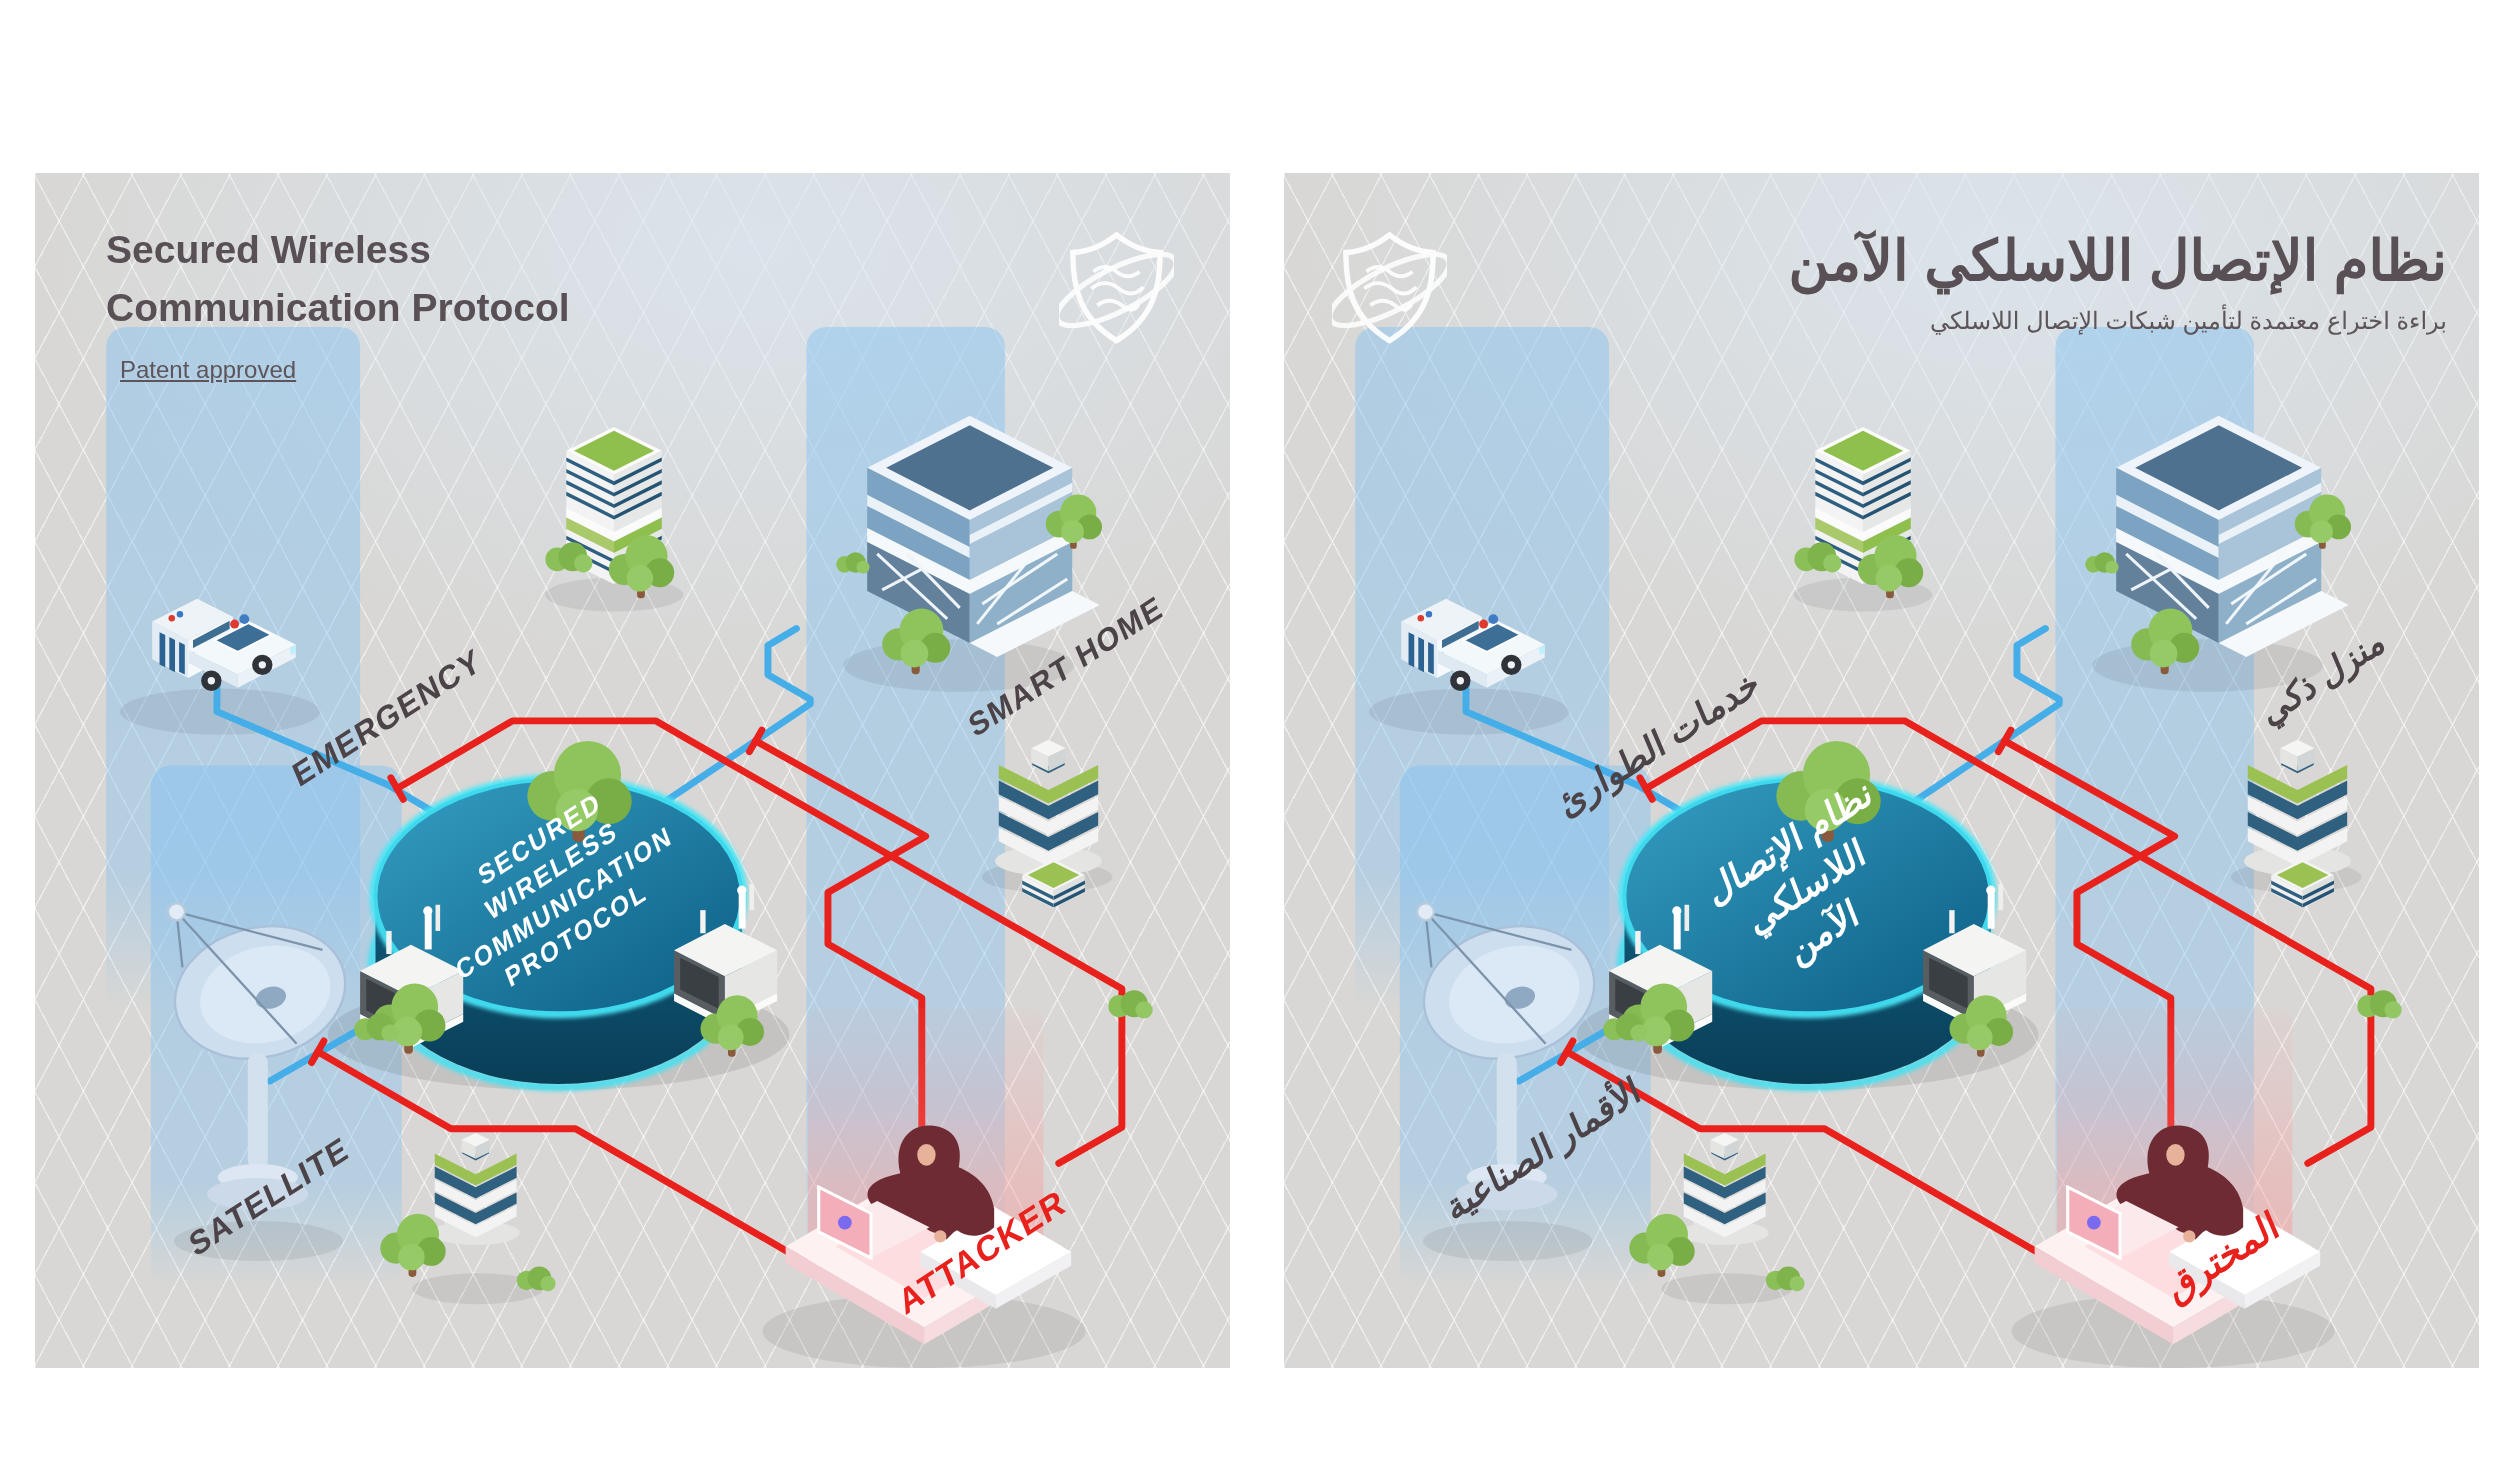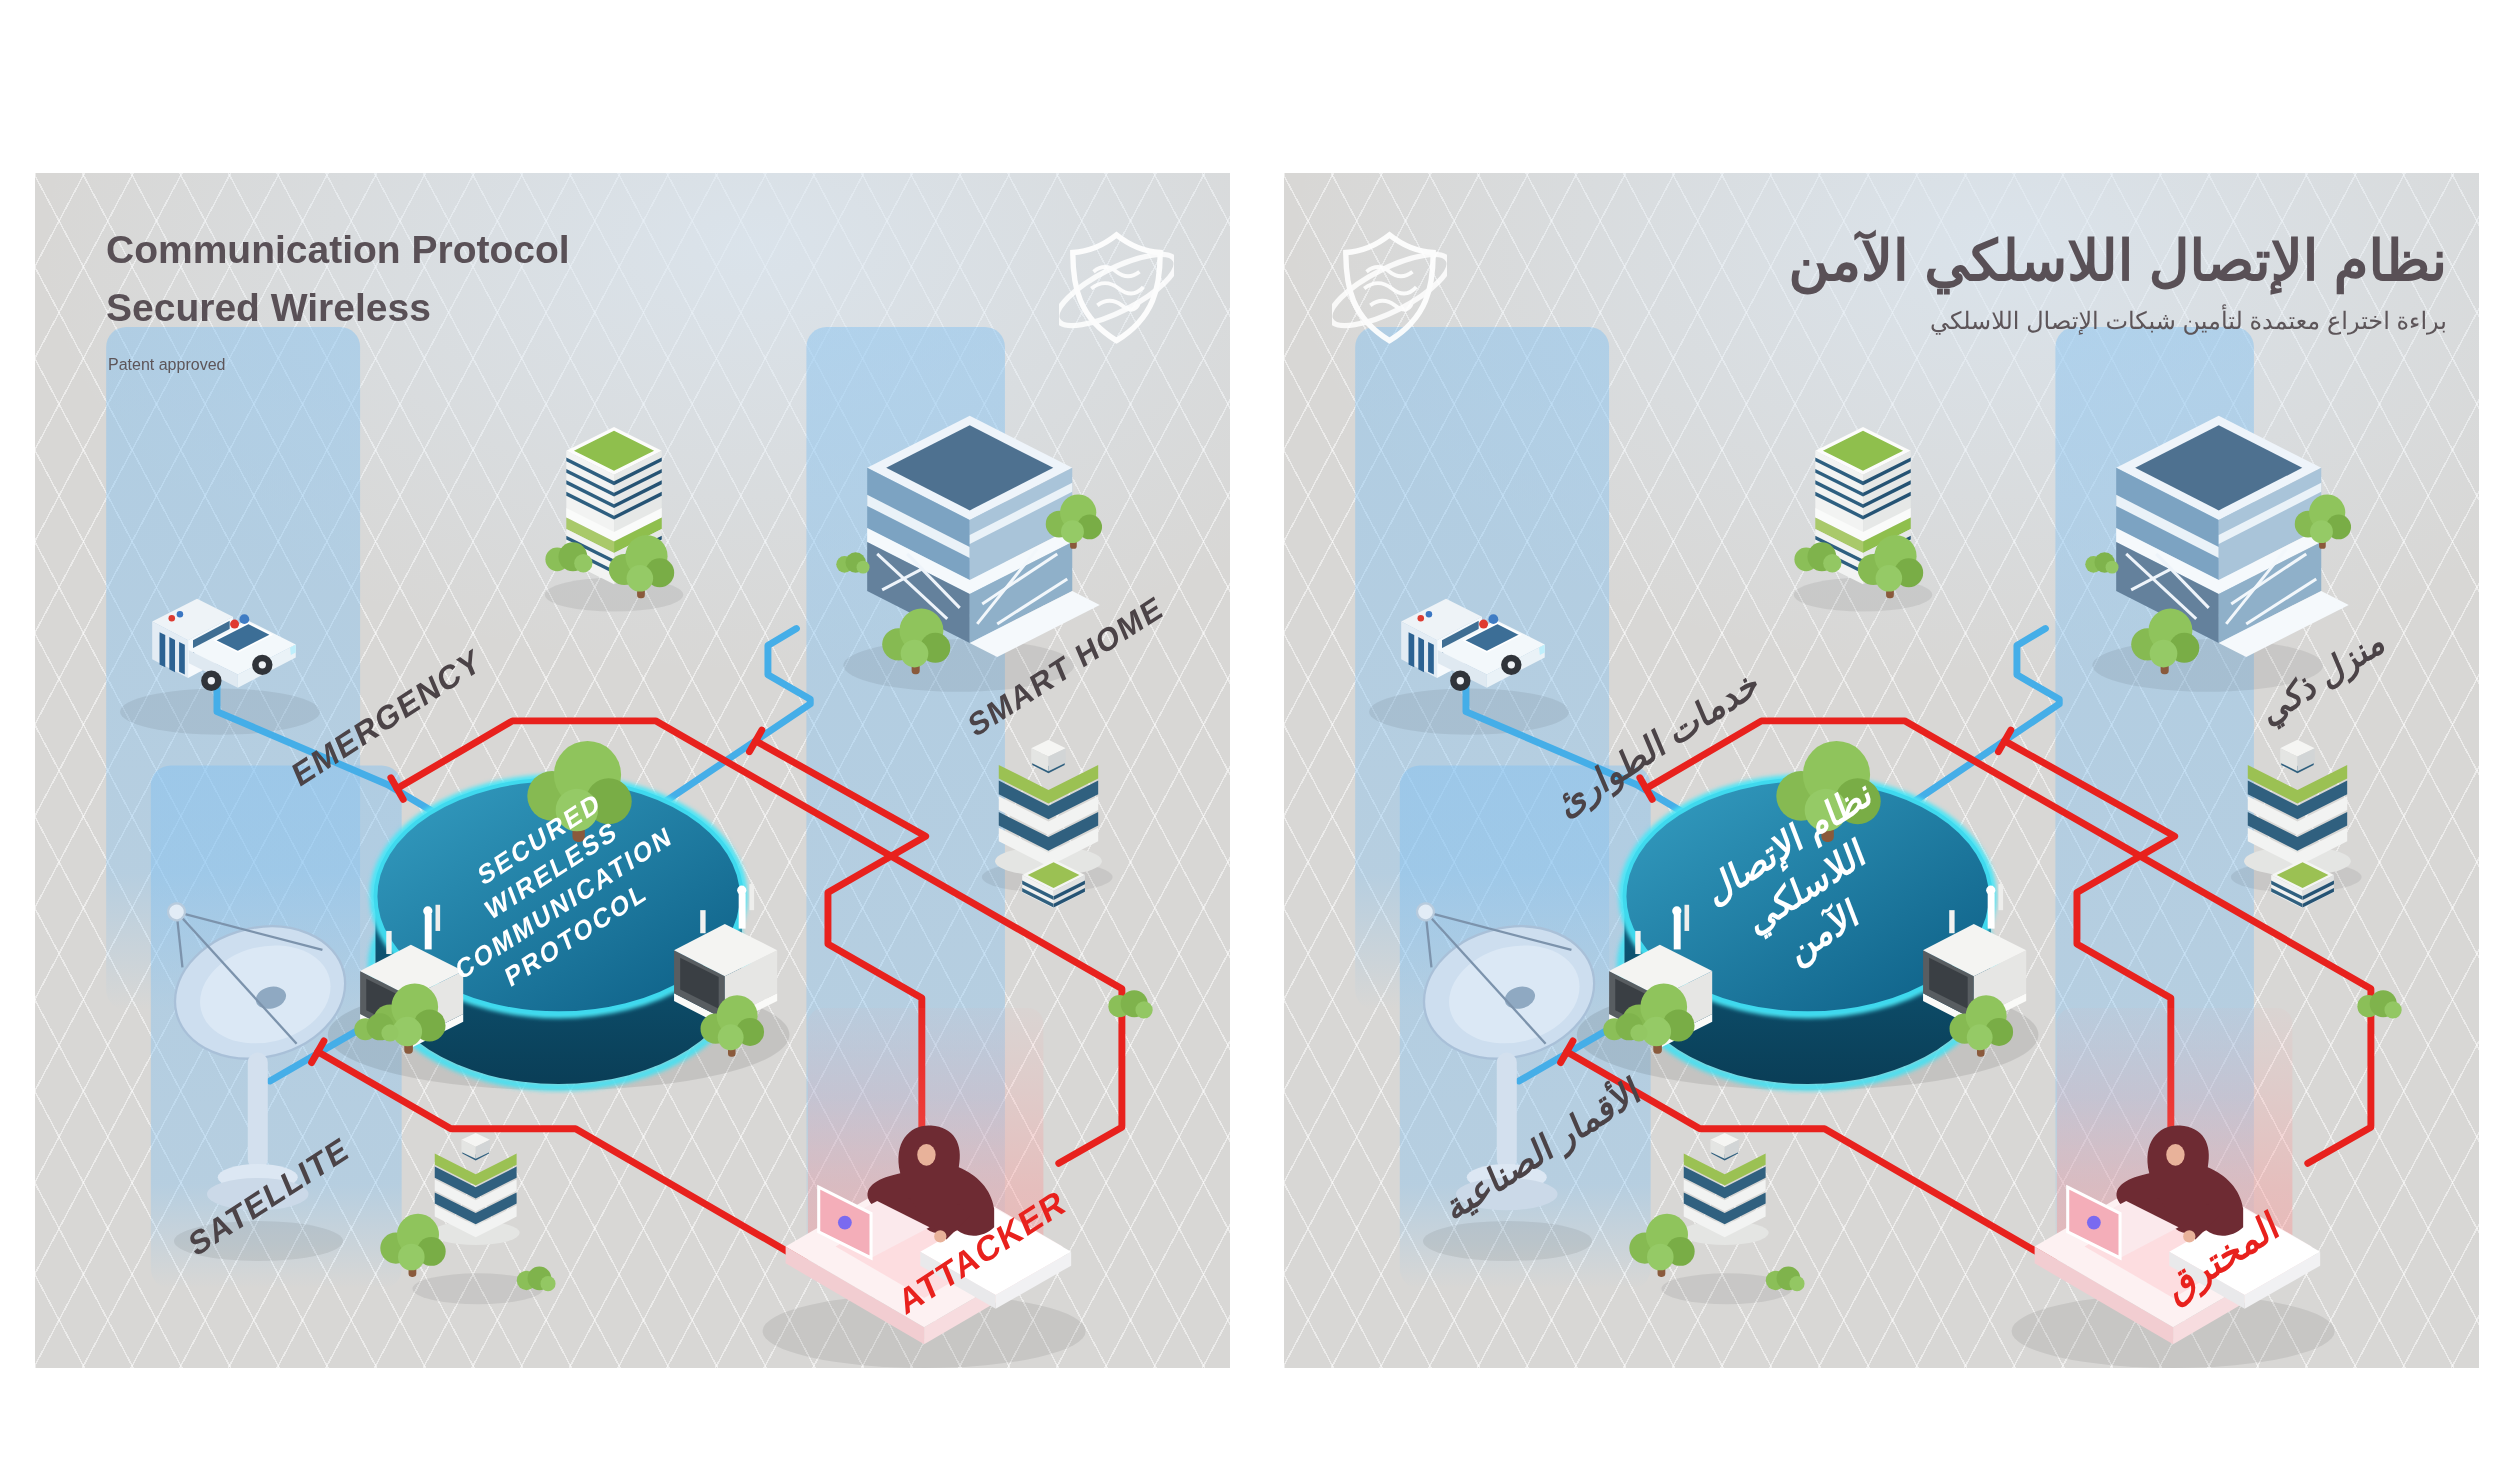--- a/index.html
+++ b/index.html
@@ -9,21 +9,21 @@
     background-image:
       radial-gradient(1155px 693px at 60% 6%, rgba(219,231,242,0.75), rgba(219,231,242,0) 62%),
       repeating-linear-gradient(118deg, rgba(255,255,255,0.5) 0 1.5px, rgba(255,255,255,0) 1.5px 43px),
       repeating-linear-gradient(62deg, rgba(255,255,255,0.5) 0 1.5px, rgba(255,255,255,0) 1.5px 43px);}
   .panel--en{left:35px;}
   .panel--ar{left:1284px;}
   .scene{position:absolute;left:0;top:0;width:1195px;height:1195px;}
 
   .title-en{position:absolute;left:71px;top:48px;font-size:39px;line-height:58px;font-weight:bold;
             color:#595056;letter-spacing:0;}
-  .subtitle-en{position:absolute;left:73px;top:183px;font-size:16px;color:#5d5559;}
+  .subtitle-en{position:absolute;left:85px;top:183px;font-size:24px;color:#5d5559;text-decoration:underline;}
   .title-ar{position:absolute;right:32px;top:55px;font-size:56px;font-weight:bold;color:#595056;
             direction:rtl;text-align:right;}
   .subtitle-ar{position:absolute;right:32px;top:134px;font-size:24px;color:#5d5559;direction:rtl;text-align:right;}
 
   .logo{position:absolute;width:115px;height:123px;opacity:.92;}
   .panel--en .logo{left:1024px;top:54px;}
   .panel--ar .logo{left:48px;top:54px;}
 
   .disc-text{position:absolute;left:523px;top:714px;transform:translate(-50%,-50%) rotate(-33deg) skewX(-12deg);
              color:#ffffff;font-weight:bold;text-align:center;white-space:nowrap;}
@@ -302,22 +302,22 @@
   <section class="panel panel--en">
     <svg class="scene" viewBox="0 0 1552 1553">
       <use href="#scene-art"></use>
     </svg>
 
     <svg class="logo" viewBox="0 0 150 160">
       <use href="#logo-art"></use>
     </svg>
 
     <div class="title-en">
+      <div>Secured Wireless</div>
       <div>Communication Protocol</div>
-      <div>Secured Wireless</div>
     </div>
     <div class="subtitle-en">Patent approved</div>
 
     <div class="disc-text">
       <div>SECURED</div>
       <div>WIRELESS</div>
       <div>COMMUNICATION</div>
       <div>PROTOCOL</div>
     </div>
 

